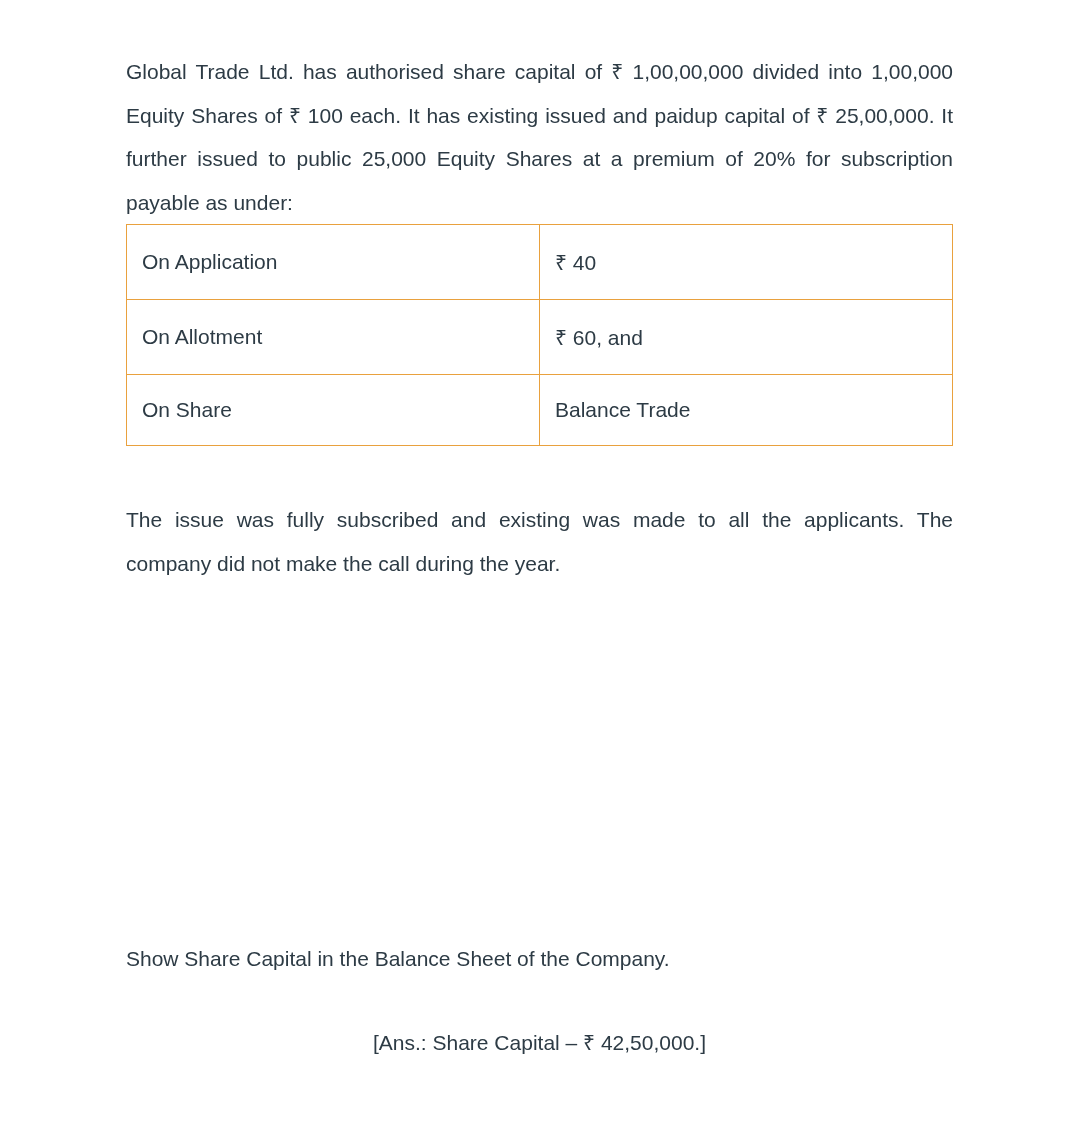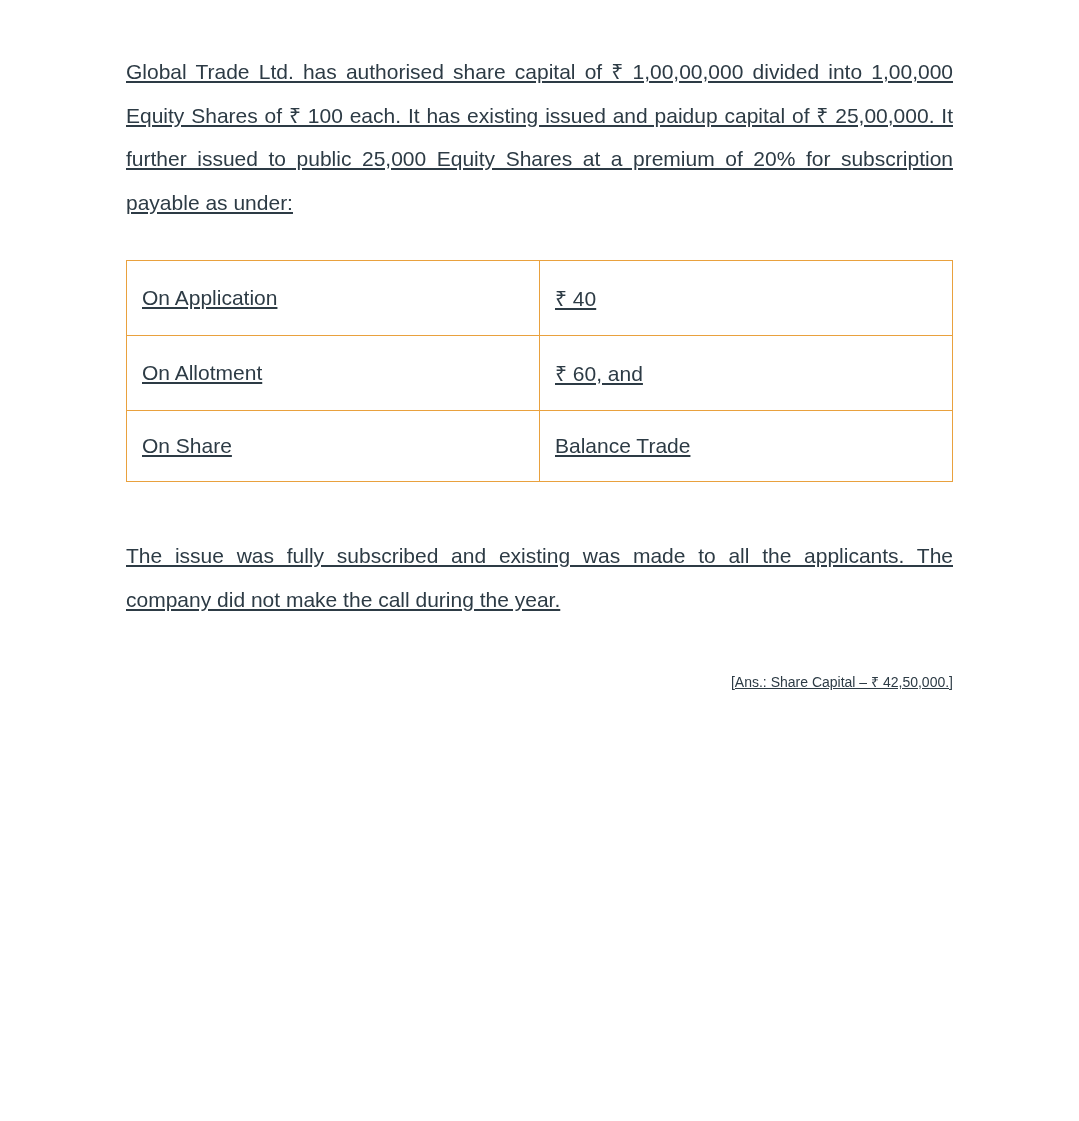--- a/index.html
+++ b/index.html
@@ -6,53 +6,51 @@
   html, body { background: #ffffff; }
   body {
     width: 1079px;
     height: 1121px;
     font-family: "Liberation Sans", sans-serif;
     color: #2d3b45;
     overflow: hidden;
   }
   .content {
     padding: 50px 126px 0 126px;
-    text-decoration: underline;
   }
   .para {
     font-size: 21px;
     line-height: 43.5px;
     text-align: justify;
   }
   table.payment-table {
     width: 100%;
     border-collapse: collapse;
-    margin-top: 36px;
   }
   .payment-table td {
     border: 1px solid #e9a13e;
     font-size: 21px;
     color: #2d3b45;
     padding: 23px 15px;
     vertical-align: middle;
     background: #ffffff;
   }
   .payment-table td.label-cell { width: 50%; }
   .para-after-table { margin-top: 52px; }
   .instruction {
     margin-top: 352px;
     font-size: 21px;
     line-height: 43.5px;
     text-align: left;
   }
   .answer {
     margin-top: 40px;
-    font-size: 14px;
+    font-size: 21px;
     line-height: 43.5px;
-    text-align: right;
+    text-align: center;
   }
 </style>
 </head>
 <body>
 
 <div class="content">
 
   <p class="para">Global Trade Ltd. has authorised share capital of ₹ 1,00,00,000 divided into 1,00,000 Equity Shares of ₹ 100 each. It has existing issued and paidup capital of ₹ 25,00,000. It further issued to public 25,000 Equity Shares at a premium of 20% for subscription payable as under:</p>
 
   <table class="payment-table">
@@ -67,16 +65,17 @@
       </tr>
       <tr>
         <td class="label-cell">On Share</td>
         <td>Balance Trade</td>
       </tr>
     </tbody>
   </table>
 
   <p class="para para-after-table">The issue was fully subscribed and existing was made to all the applicants. The company did not make the call during the year.</p>
 
+  <p class="instruction">Show Share Capital in the Balance Sheet of the Company.</p>
 
   <p class="answer">[Ans.: Share Capital – ₹ 42,50,000.]</p>
 
 </div>
 
 </body></html>

